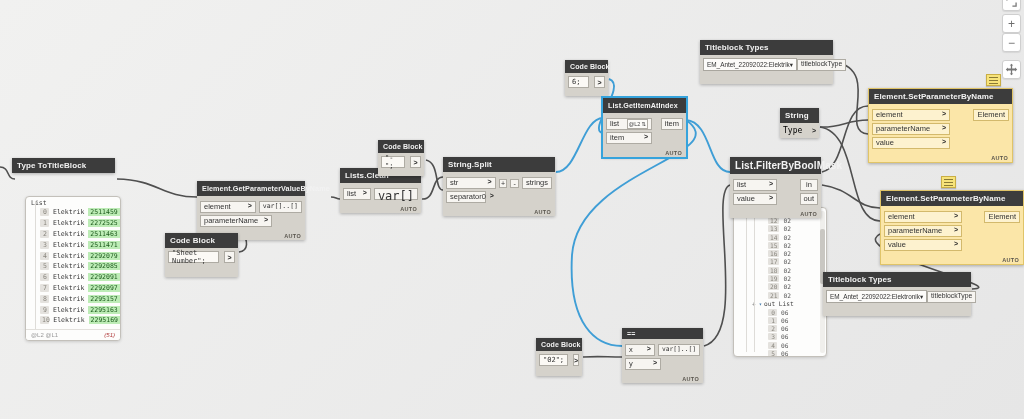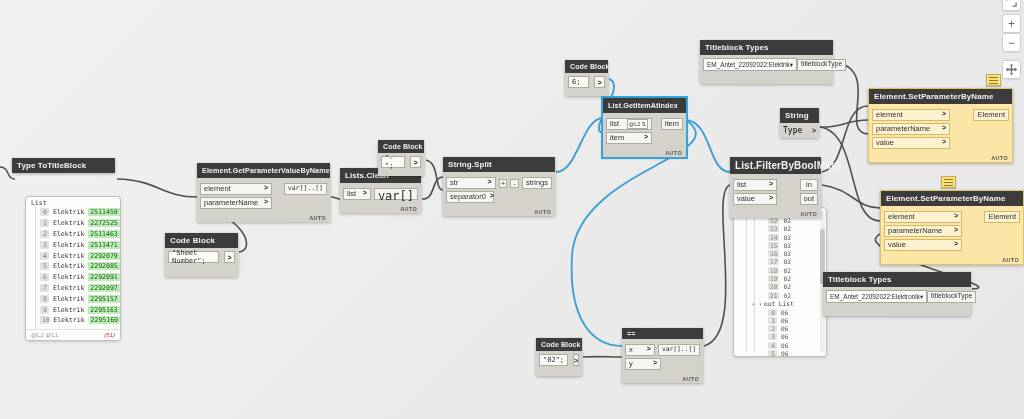--- a/index.html
+++ b/index.html
@@ -165,21 +165,21 @@
         <span>Elektrik</span>
         <span class="gid">2295169</span>
       </div>
     </div>
   <div class="p-foot">
     <span>@L2 @L1</span>
     <span class="cnt">(51)</span>
   </div>
 </div>
 
-<div class="node" style="left:197px;top:163px;width:133px">
+<div class="node" style="left:197px;top:181px;width:108px">
   <div class="hdr" style="font-size:7.2px">Element.GetParameterValueByName</div>
   <div class="bod">
     <div class="prow">
       <div class="pin" style="width:72px">
         <span>element</span>
         <span class="chev">&gt;</span>
       </div>
       <div class="pout mono" style="font-size:6.5px">
         <span>var[]..[]</span>
       </div>
@@ -242,21 +242,21 @@
         <span>str</span>
         <span class="chev">&gt;</span>
       </div>
       <div class="tinybtn">+</div>
       <div class="tinybtn">-</div>
       <div class="pout">
         <span>strings</span>
       </div>
     </div>
     <div class="prow">
-      <div class="pin" style="width:48px">
+      <div class="pin" style="width:40px">
         <span>separator0</span>
         <span class="chev">&gt;</span>
       </div>
     </div>
     <span class="auto">AUTO</span>
   </div>
 </div>
 
 <div class="node code" style="left:565px;top:60px;width:43px">
   <div class="hdr" style="font-size:7px">Code Block</div>

